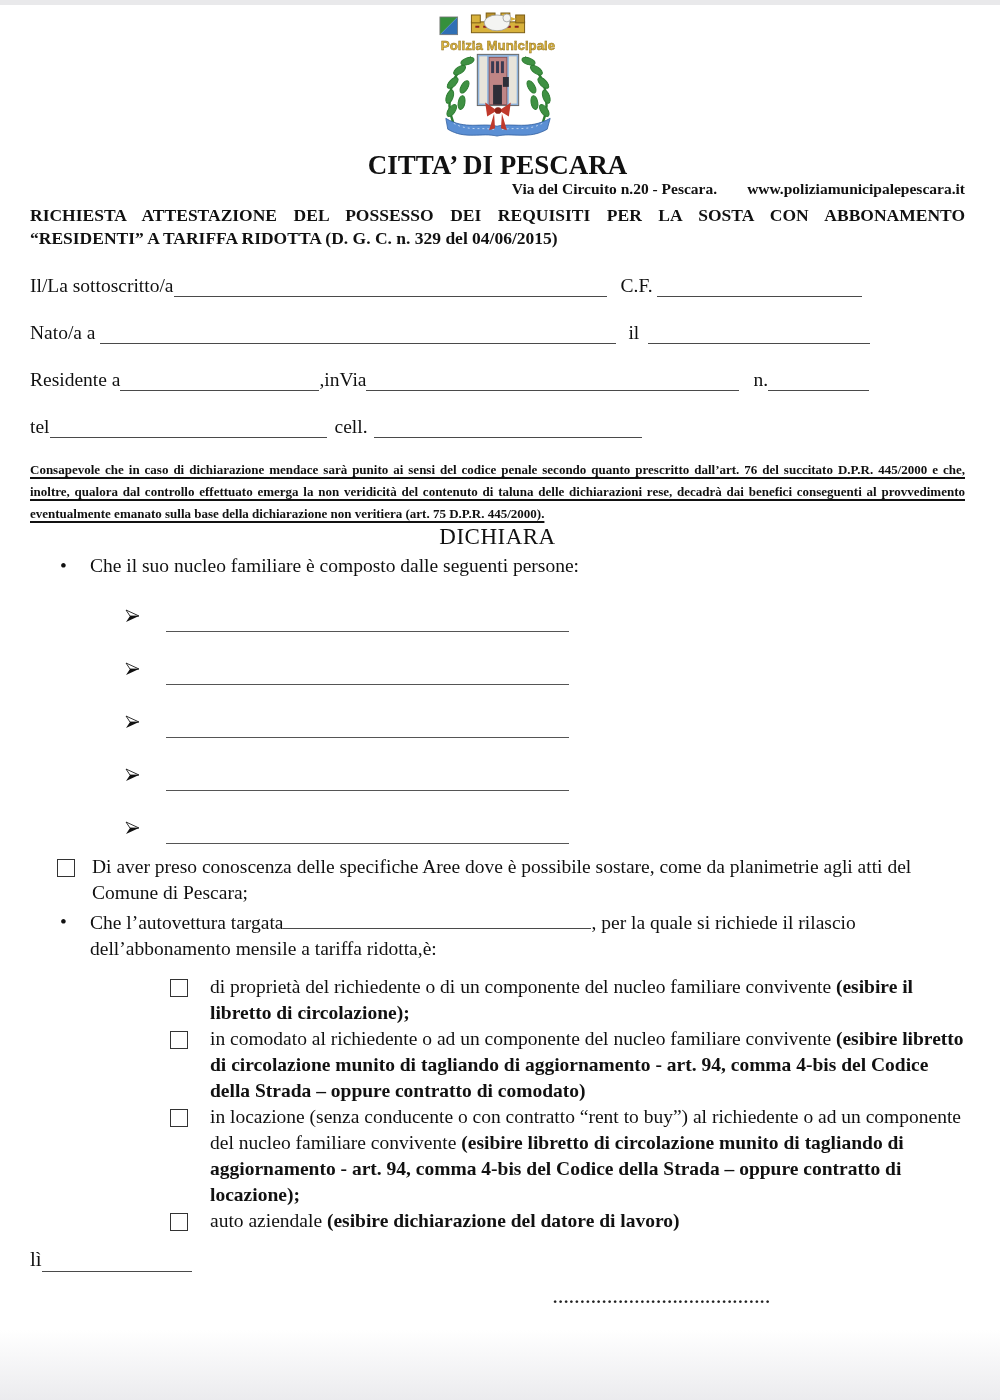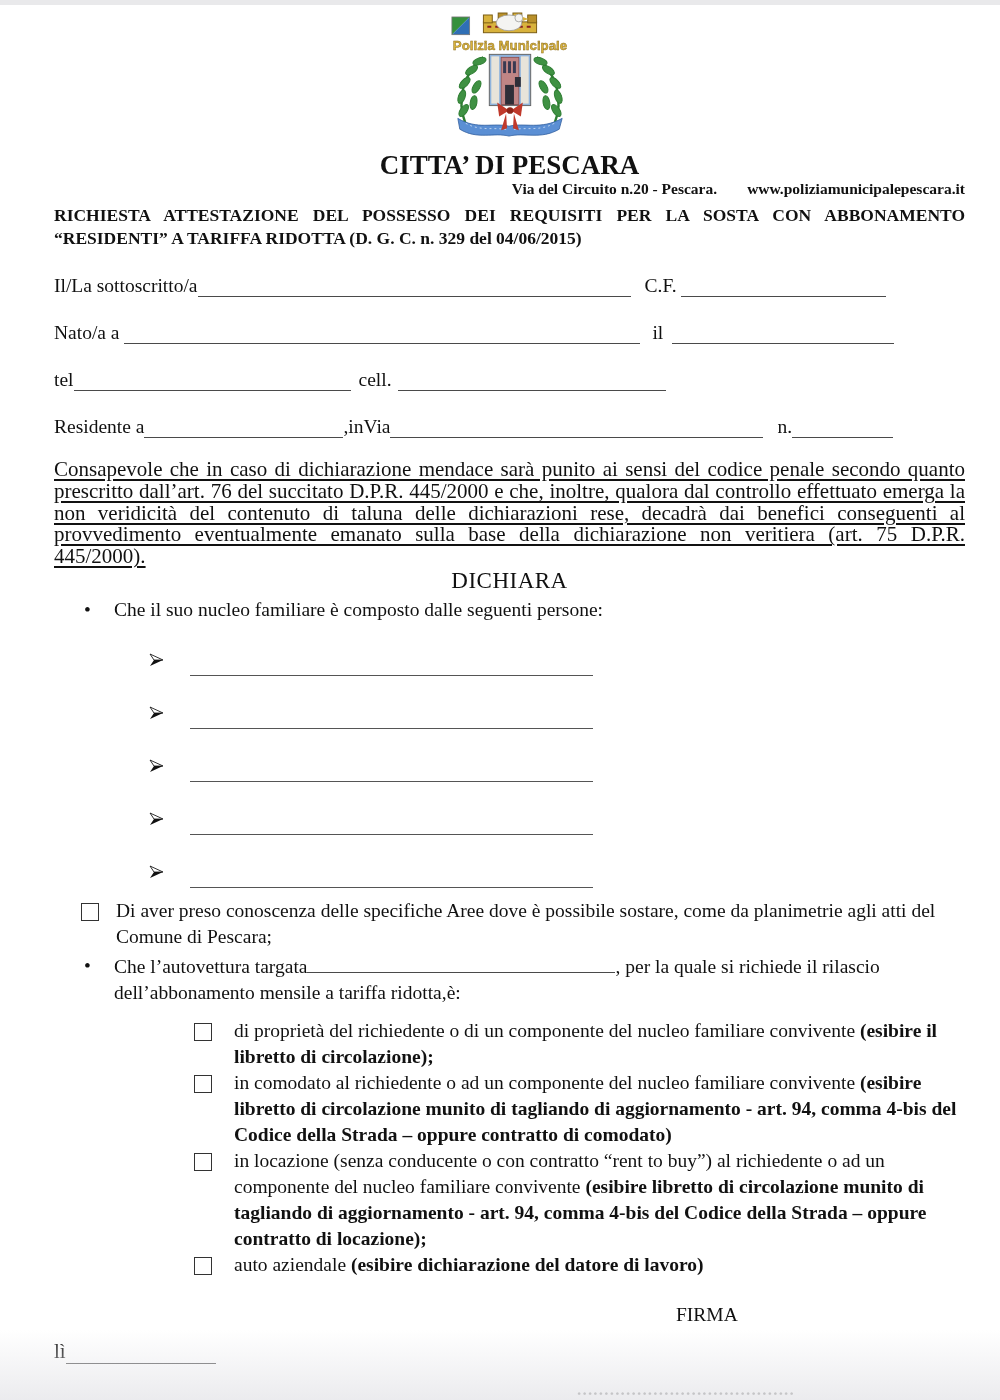--- a/index.html
+++ b/index.html
@@ -3,39 +3,39 @@
 <meta charset="utf-8">
 <style>
   html,body{margin:0;padding:0;}
   body{
     width:1000px;height:1400px;background:#ffffff;overflow:hidden;
     font-family:"Liberation Serif", serif;color:#111;position:relative;
   }
   .page-edge-top{position:absolute;top:0;left:0;width:1000px;height:5px;background:#e9e9eb;}
   .page-edge-bottom{position:absolute;bottom:0;left:0;width:1000px;height:70px;
     background:linear-gradient(to bottom, rgba(236,236,238,0) 0%, rgba(233,233,236,.9) 100%);pointer-events:none;}
-  .doc{padding:8px 35px 0 54px;}
+  .doc{padding:8px 35px 0 30px;}
 
   
   .crest-wrap{text-align:center;line-height:0;}
   .hdr-city{text-align:center;font-weight:bold;font-size:27px;line-height:30px;margin-top:2px;}
   .hdr-office{text-align:center;font-weight:bold;font-size:24px;line-height:27px;}
   .hdr-addr{text-align:right;font-weight:bold;font-size:15.5px;line-height:18px;}
   .hdr-addr .gap{display:inline-block;width:30px;}
 
   
   .title{font-weight:bold;font-size:17.5px;line-height:23px;margin-top:6px;}
   .title-l1{text-align:justify;text-align-last:justify;}
 
   
   .frow{display:flex;align-items:flex-end;height:23px;margin-top:24px;font-size:19.5px;white-space:pre;}
   .fline{border-bottom:1.4px solid #4a4a4a;height:21px;flex:none;}
 
   
-  .notice{margin-top:21px;font-weight:normal;font-size:21px;line-height:21.8px;text-align:justify;
+  .notice{margin-top:21px;font-weight:bold;font-size:13px;line-height:21.8px;text-align:justify;
     text-decoration:underline;text-decoration-thickness:1.6px;text-underline-offset:3px;}
   .declare{text-align:center;font-size:23px;letter-spacing:.5px;line-height:26px;}
 
   
   .bullet-row{display:flex;font-size:19.5px;line-height:26px;margin-top:3px;}
   .bullet-marker{flex:none;width:30px;padding-left:30px;}
   .bullet-text{flex:1;}
 
   .arrow-row{height:53px;display:flex;align-items:flex-end;padding-left:95px;}
   .arrow-ic{flex:none;margin-bottom:9px;}
@@ -153,33 +153,33 @@
     <span style="margin-left:14px">C.F.</span>
     <span class="fline" style="width:205px;margin-left:4px"></span>
   </div>
   <div class="frow">
     <span>Nato/a a </span>
     <span class="fline" style="width:516px"></span>
     <span style="margin-left:12px">il </span>
     <span class="fline" style="width:222px;margin-left:4px"></span>
   </div>
   <div class="frow">
-    <span>tel</span>
-    <span class="fline" style="width:277px"></span>
-    <span style="margin-left:8px">cell.</span>
-    <span class="fline" style="width:268px;margin-left:6px"></span>
-  </div>
-  <div class="frow">
     <span>Residente a</span>
     <span class="fline" style="width:199px"></span>
     <span>,inVia</span>
     <span class="fline" style="width:373px"></span>
     <span style="margin-left:14px">n.</span>
     <span class="fline" style="width:101px"></span>
   </div>
+  <div class="frow">
+    <span>tel</span>
+    <span class="fline" style="width:277px"></span>
+    <span style="margin-left:8px">cell.</span>
+    <span class="fline" style="width:268px;margin-left:6px"></span>
+  </div>
 
   <div class="notice">Consapevole che in caso di dichiarazione mendace sarà punito ai sensi del codice penale secondo quanto prescritto dall’art. 76 del succitato D.P.R. 445/2000 e che, inoltre, qualora dal controllo effettuato emerga la non veridicità del contenuto di taluna delle dichiarazioni rese, decadrà dai benefici conseguenti al provvedimento eventualmente emanato sulla base della dichiarazione non veritiera (art. 75 D.P.R. 445/2000).</div>
   <div class="declare">DICHIARA</div>
 
   <div class="bullet-row">
     <span class="bullet-marker">•</span>
     <span class="bullet-text">Che il suo nucleo familiare è composto dalle seguenti persone:</span>
   </div>
 
   <div class="arrow-row">
@@ -238,21 +238,20 @@
   </div>
   <div class="opt">
     <span class="cbx"></span>
     <span class="opt-text"><span> in locazione (senza conducente o con contratto “rent to buy”) al richiedente o ad un componente del nucleo familiare convivente </span><b>(esibire libretto di circolazione munito di tagliando di aggiornamento - art. 94, comma 4-bis del Codice della Strada – oppure contratto di locazione);</b></span>
   </div>
   <div class="opt">
     <span class="cbx"></span>
     <span class="opt-text"><span> auto aziendale </span><b>(esibire dichiarazione del datore di lavoro)</b></span>
   </div>
 
-  <div class="firma">FIRMA</div>
   <div class="li-row">
     <span>lì</span>
     <span class="fline" style="width:150px"></span>
   </div>
   <div class="dots">........................................</div>
 
 </div>
 
 <div class="page-edge-bottom"></div>
 

